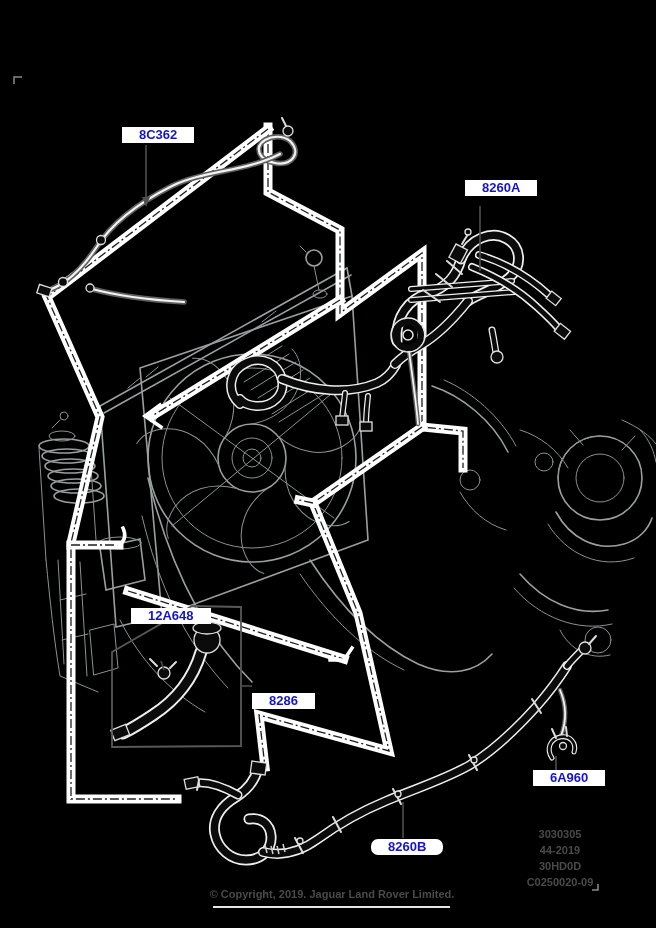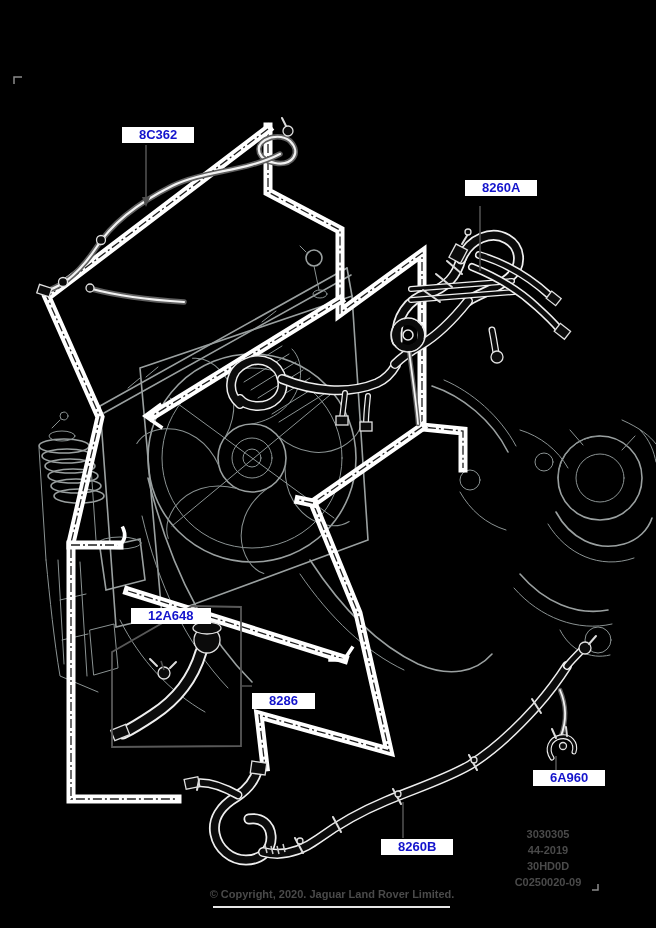--- a/index.html
+++ b/index.html
@@ -19,21 +19,21 @@
   
   .tb{stroke:#5f5f5f;fill:none;stroke-linecap:round;}
   .tw{stroke:#f2f2f2;fill:none;stroke-linecap:round;}
   .fit{fill:#0b0b0b;stroke:#e0e0e0;stroke-width:1.3;}
   .tick{stroke:#dcdcdc;fill:none;stroke-width:2;stroke-linecap:round;}
   .lead{stroke:#4f4f4f;fill:none;stroke-width:1.6;}
   .dbox{stroke:#585858;fill:none;stroke-width:1.8;}
   .mark{stroke:#8a8a8a;fill:none;stroke-width:1.5;}
   .part-label{position:absolute;background:#fff;color:#1414cc;font-weight:bold;
               font-size:13px;line-height:16px;padding:0 17px;white-space:nowrap;}
-  #ref-block{position:absolute;left:496px;top:826px;width:104px;text-align:center;
+  #ref-block{position:absolute;left:508px;top:826px;width:104px;text-align:center;
              color:#4a4a4a;font-size:11px;font-weight:bold;line-height:16px;}
   #copyright{position:absolute;left:200px;top:888px;width:264px;text-align:center;
              color:#4a4a4a;font-size:11px;font-weight:600;}
   #copyright-rule{position:absolute;left:213px;top:906px;width:237px;height:2px;background:#e6e6e6;}
 </style>
 </head>
 <body>
 
 <div id="stage">
 
@@ -270,24 +270,24 @@
 
   <path class="mark" d="M14,84 L14,77 L22,77"></path>
   <path class="mark" d="M592,890 L598,890 L598,884"></path>
 </svg>
 
   <div class="part-label" style="left:122px;top:127px;">8C362</div>
   <div class="part-label" style="left:457px;top:180px;margin-left:8px;">8260A</div>
   <div class="part-label" style="left:131px;top:608px;">12A648</div>
   <div class="part-label" style="left:252px;top:677px;margin-top:16px;">8286</div>
   <div class="part-label" style="left:533px;top:770px;text-align:center;">6A960</div>
-  <div class="part-label" style="left:381px;top:839px;">8260B</div>
+  <div class="part-label" style="left:371px;top:839px;border-radius:7px;">8260B</div>
 
   <div id="ref-block">
     <div>3030305</div>
     <div>44-2019</div>
     <div>30HD0D</div>
     <div>C0250020-09</div>
   </div>
 
-  <div id="copyright">© Copyright, 2020. Jaguar Land Rover Limited.</div>
+  <div id="copyright">© Copyright, 2019. Jaguar Land Rover Limited.</div>
   <div id="copyright-rule"></div>
 </div>
 
 </body></html>

